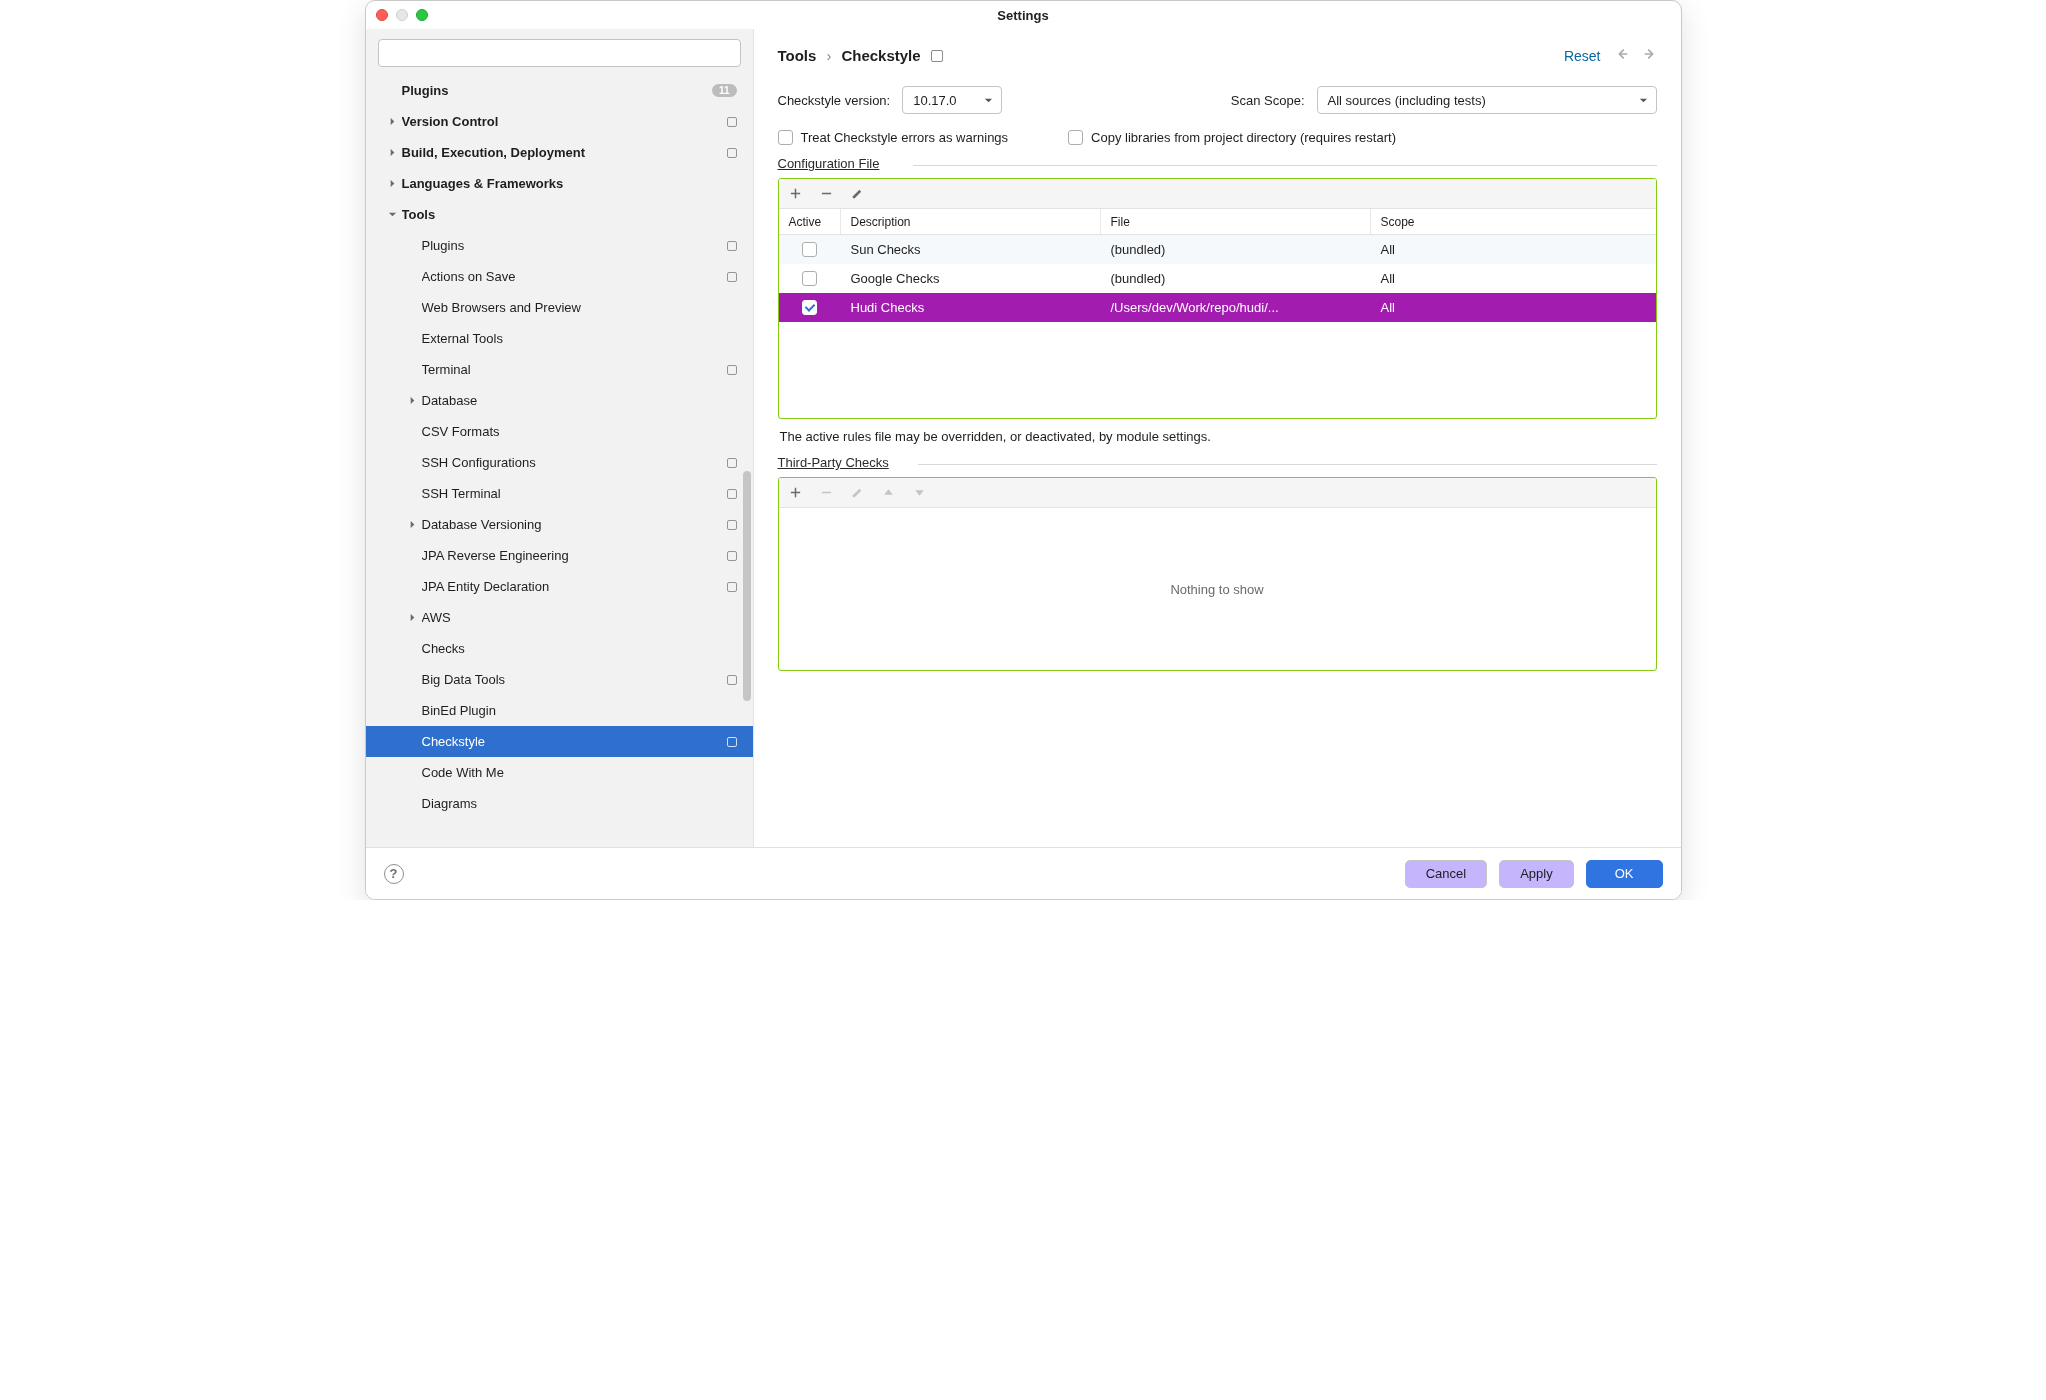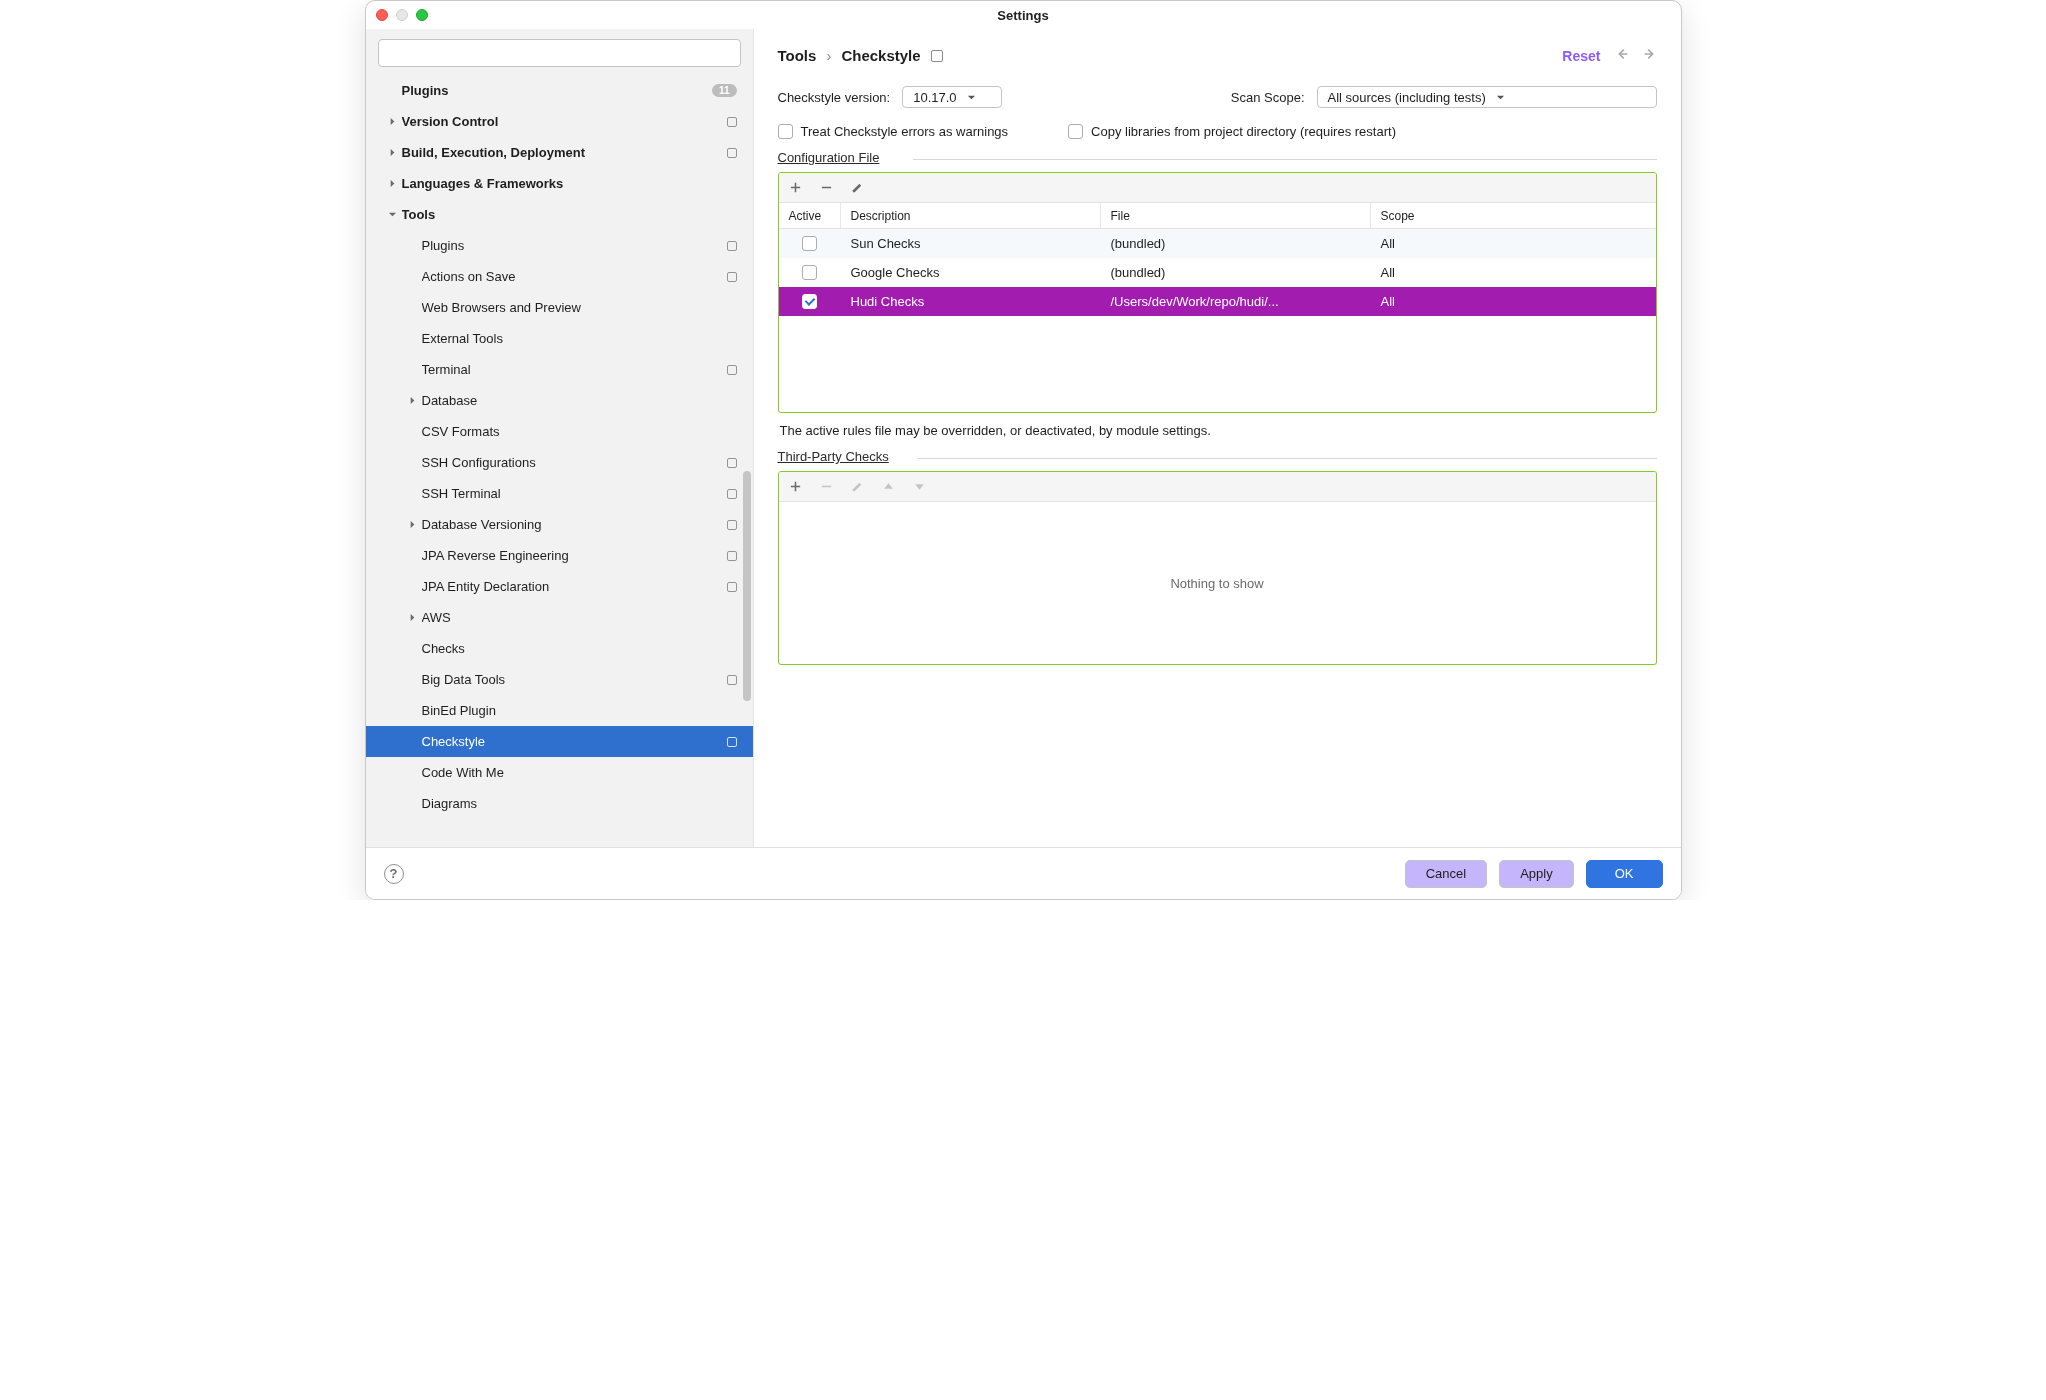--- a/index.html
+++ b/index.html
@@ -43,28 +43,28 @@
 .indent-1 { padding-left: 38px; }
 .node .chev.placeholder { width: 18px; }
 
 
 .main { flex: 1; display: flex; flex-direction: column; padding: 18px 24px 0 24px; min-width: 0; }
 .crumb-row { display: flex; align-items: center; justify-content: space-between; margin-bottom: 22px; }
 .crumbs { display: flex; align-items: center; gap: 10px; font-size: 15px; font-weight: 700; }
 .crumbs .sep { color: #8a8a8a; font-weight: 400; }
 .crumbs .proj-ind { width: 12px; height: 12px; border: 1.3px solid #8a8a8a; border-radius: 2px; }
 .actions { display: flex; align-items: center; gap: 14px; }
-.reset { color: #8b5cf6; font-weight: 700; font-size: 14px; cursor: pointer; }
+.reset { color: #0369a1; font-weight: 400; font-size: 14px; cursor: pointer; }
 .nav-arrow { color: #a9a9a9; }
 .nav-arrow svg { width: 14px; height: 14px; }
 
 .row { display: flex; align-items: center; gap: 50px; margin-bottom: 16px; }
 .field { display: flex; align-items: center; gap: 12px; }
 .lab { font-size: 13px; }
-.select { display: inline-flex; align-items: center; height: 22px; border: 1px solid #c4c4c4; border-radius: 4px; background: #fff; padding: 0 8px 0 10px; font-size: 13px; min-width: 100px; cursor: default; }
+.select { display: inline-flex; align-items: center; justify-content: space-between; height: 28px; border: 1px solid #c4c4c4; border-radius: 4px; background: #fff; padding: 0 8px 0 10px; font-size: 13px; min-width: 100px; cursor: default; }
 .select.wide { min-width: 340px; }
 .select .caret { margin-left: 10px; }
 .select .caret svg { width: 9px; height: 9px; }
 
 .check-row { display: flex; gap: 60px; margin-bottom: 20px; }
 .check { display: flex; align-items: center; gap: 8px; font-size: 13px; }
 .check .box { width: 15px; height: 15px; border: 1px solid #adadad; border-radius: 3px; background: #fff; display: flex; align-items: center; justify-content: center; }
 
 .fieldset { position: relative; margin-bottom: 12px; }
 .fieldset-title { position: absolute; top: -9px; left: 0; background: #fff; padding-right: 8px; font-size: 13px; color: #2a2a2a; text-decoration: underline; }

